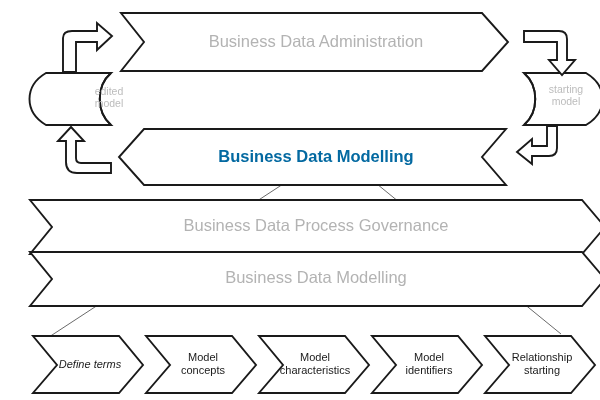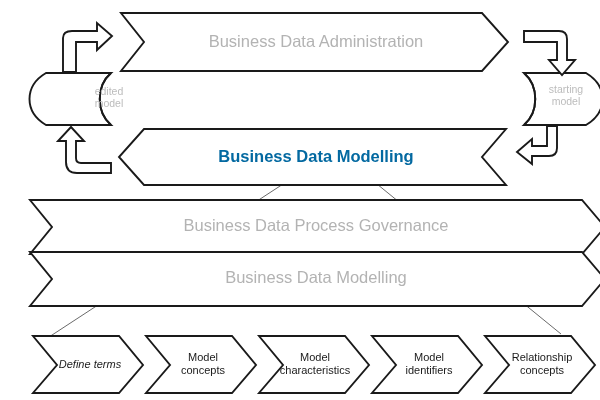--- a/index.html
+++ b/index.html
@@ -265,15 +265,15 @@
   <div class="label label-step" style="left:147px; top:351px; width:80px;">Model
 concepts</div>
 
   <div class="label label-step" style="left:256px; top:351px; width:86px;">Model
 characteristics</div>
 
   <div class="label label-step" style="left:373px; top:351px; width:80px;">Model
 identifiers</div>
 
   <div class="label label-step" style="left:483px; top:351px; width:86px;">Relationship
-concepts</div>
+starting</div>
 
 </div>
 
 </body></html>

